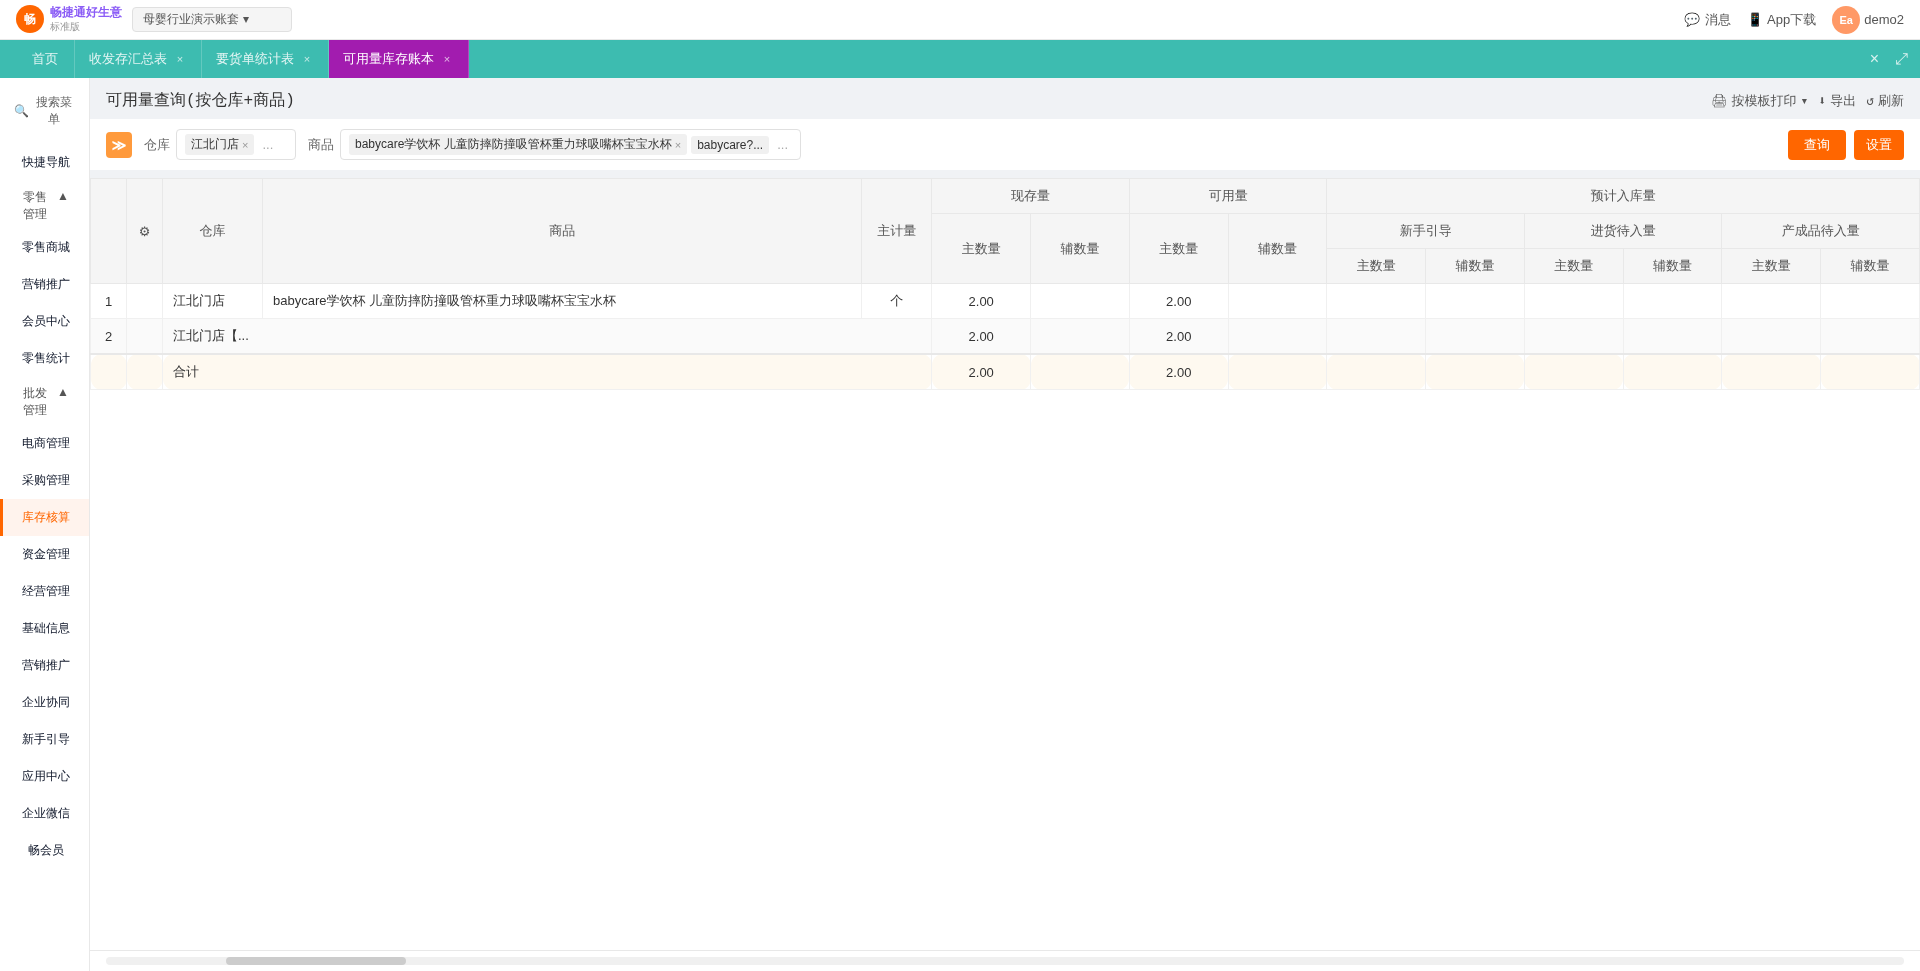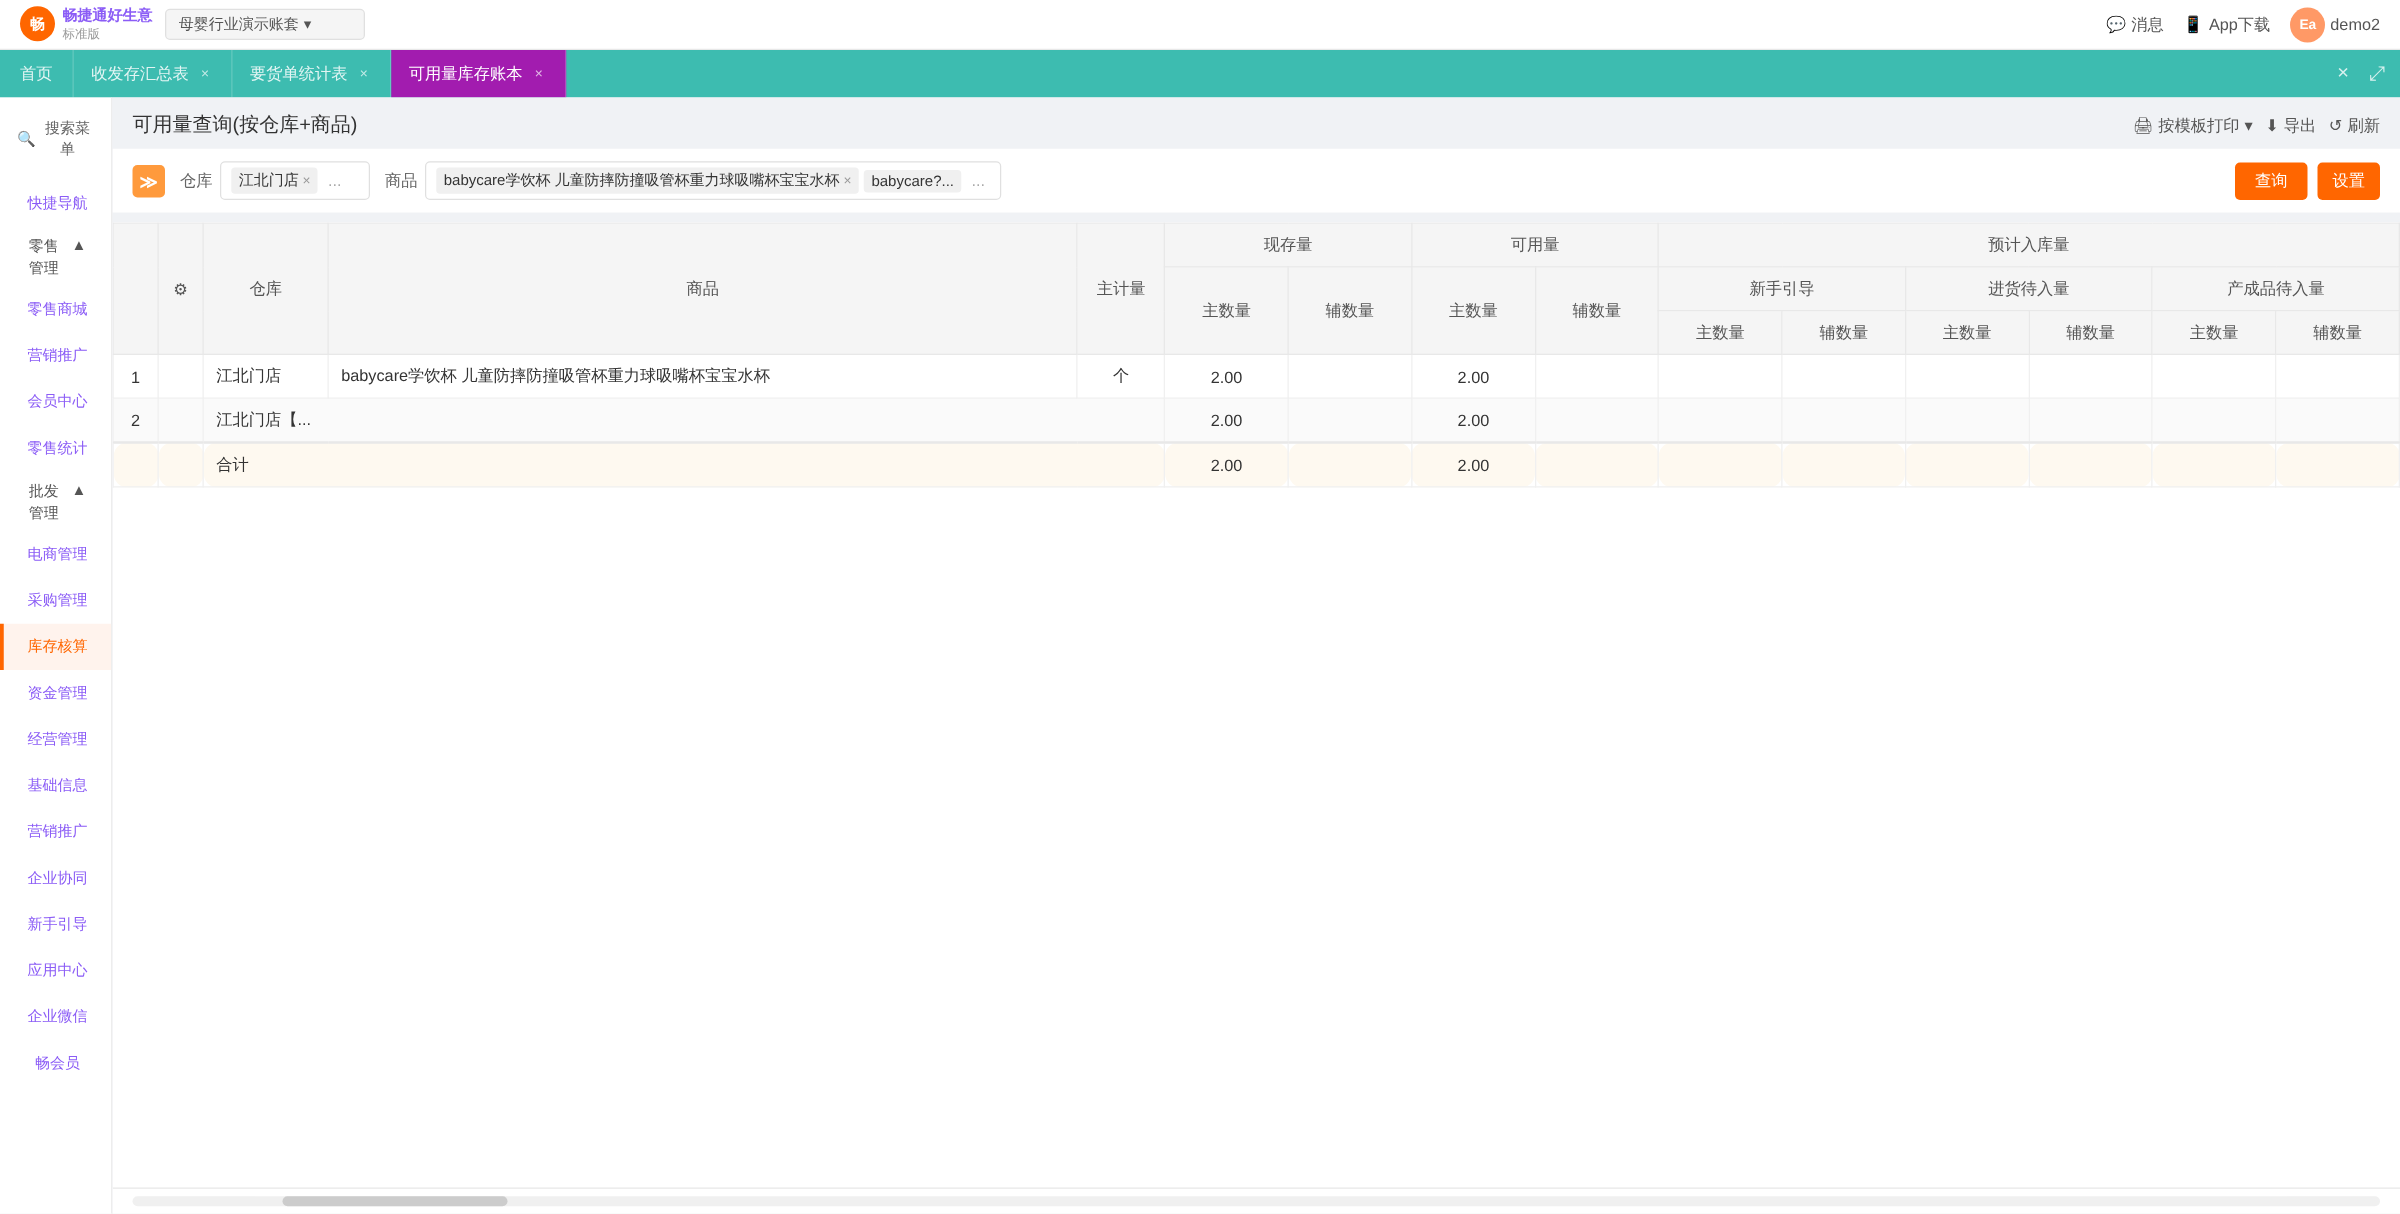--- a/index.html
+++ b/index.html
@@ -24,21 +24,21 @@
     .top-bar-right { display: flex; align-items: center; gap: 16px; font-size: 13px; }
     .top-bar-action { display: flex; align-items: center; gap: 4px; cursor: pointer; color: #555; }
     .avatar { width: 28px; height: 28px; background: #ff9966; border-radius: 50%; display: flex; align-items: center; justify-content: center; color: white; font-size: 11px; font-weight: bold; }
 
     
     .tab-bar {
       height: 38px;
       background: #3dbcb0;
       display: flex;
       align-items: stretch;
-      padding-left: 0;
+      padding-left: 16px;
     }
     .tab-item {
       display: flex;
       align-items: center;
       padding: 0 14px;
       gap: 6px;
       cursor: pointer;
       font-size: 13px;
       color: rgba(255,255,255,0.85);
       border-right: 1px solid rgba(255,255,255,0.2);
@@ -64,21 +64,21 @@
       border-right: 1px solid #e8e8e8;
       display: flex;
       flex-direction: column;
       overflow-y: auto;
     }
     .sidebar-search { padding: 10px 8px; }
     .sidebar-search-btn { width: 100%; background: none; border: none; cursor: pointer; display: flex; align-items: center; justify-content: center; gap: 4px; font-size: 12px; color: #666; padding: 6px; border-radius: 4px; }
     .sidebar-nav-item {
       padding: 10px 8px;
       font-size: 12px;
-      color: #8b5cf6;
+      color: #0f172a;
       cursor: pointer;
       text-align: center;
       display: flex;
       align-items: center;
       justify-content: center;
       gap: 4px;
       border-left: 3px solid transparent;
     }
     .sidebar-nav-item.active { background: #fff3ed; color: #ff6600; border-left: 3px solid #ff6600; font-weight: 500; }
     .sidebar-group-header {
@@ -94,20 +94,21 @@
     
     .content { flex: 1; display: flex; flex-direction: column; overflow: hidden; background: #f0f2f5; }
 
     
     .page-header {
       background: #f0f2f5;
       padding: 12px 16px 8px;
       display: flex;
       align-items: center;
       justify-content: space-between;
+      font-family: Liberation Mono, monospace;
     }
     .page-title { font-size: 16px; font-weight: 500; color: #333; }
     .page-actions { display: flex; align-items: center; gap: 10px; }
     .page-action-btn { display: flex; align-items: center; gap: 4px; font-size: 13px; color: #555; cursor: pointer; }
 
     
     .filter-bar {
       background: #fff;
       margin: 0 0 8px;
       padding: 10px 16px;

